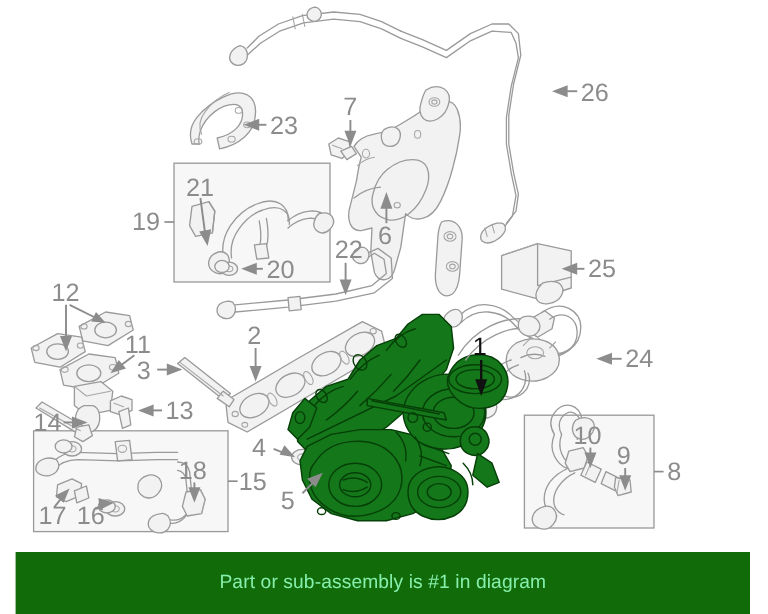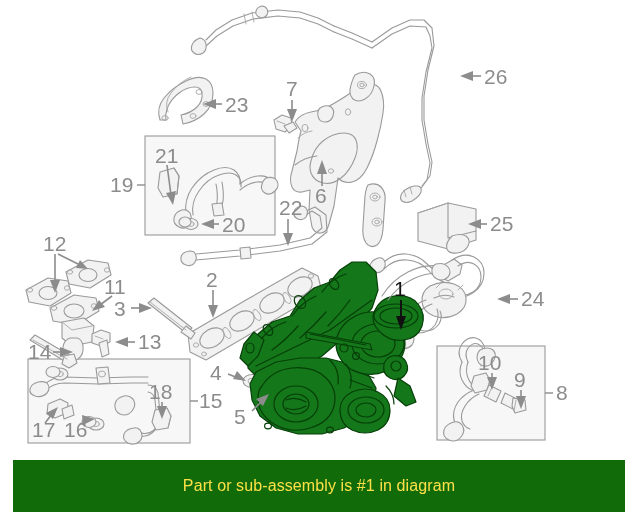--- a/index.html
+++ b/index.html
@@ -25,21 +25,21 @@
     height: 512px;
     display: block;
   }
   .banner {
     position: absolute;
     left: 13px;
     top: 460px;
     width: 612px;
     height: 52px;
     background: #116b09;
-    color: #fde047;
+    color: #86efac;
     display: flex;
     flex-direction: column;
     align-items: center;
     justify-content: center;
     line-height: 1.08;
     box-sizing: border-box;
   }
   .banner-line {
     font-size: 16px;
     letter-spacing: 0.1px;

